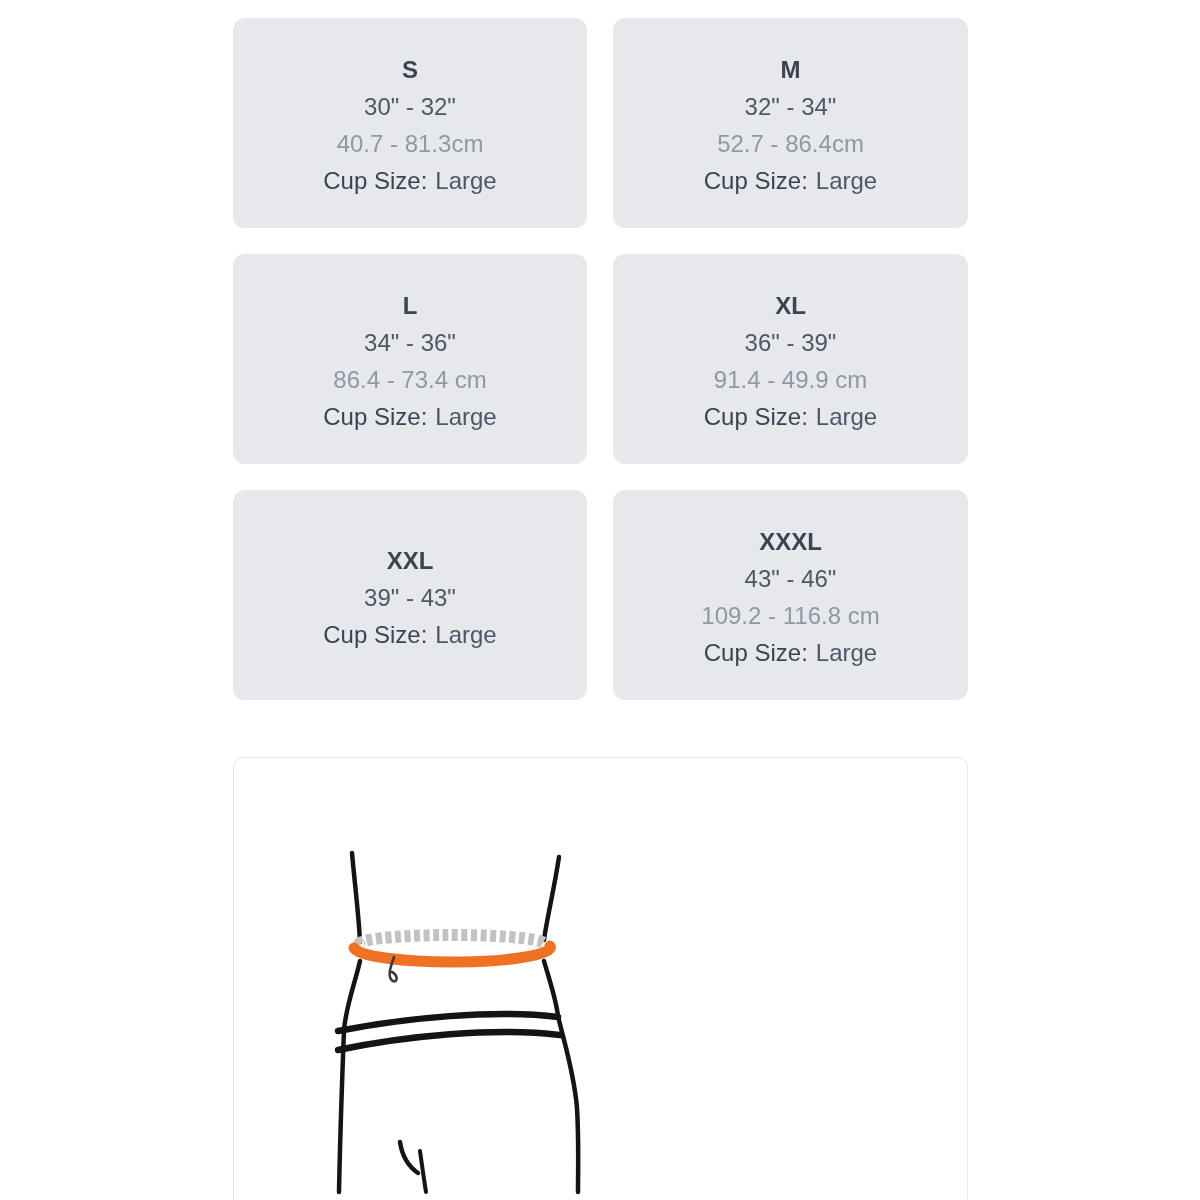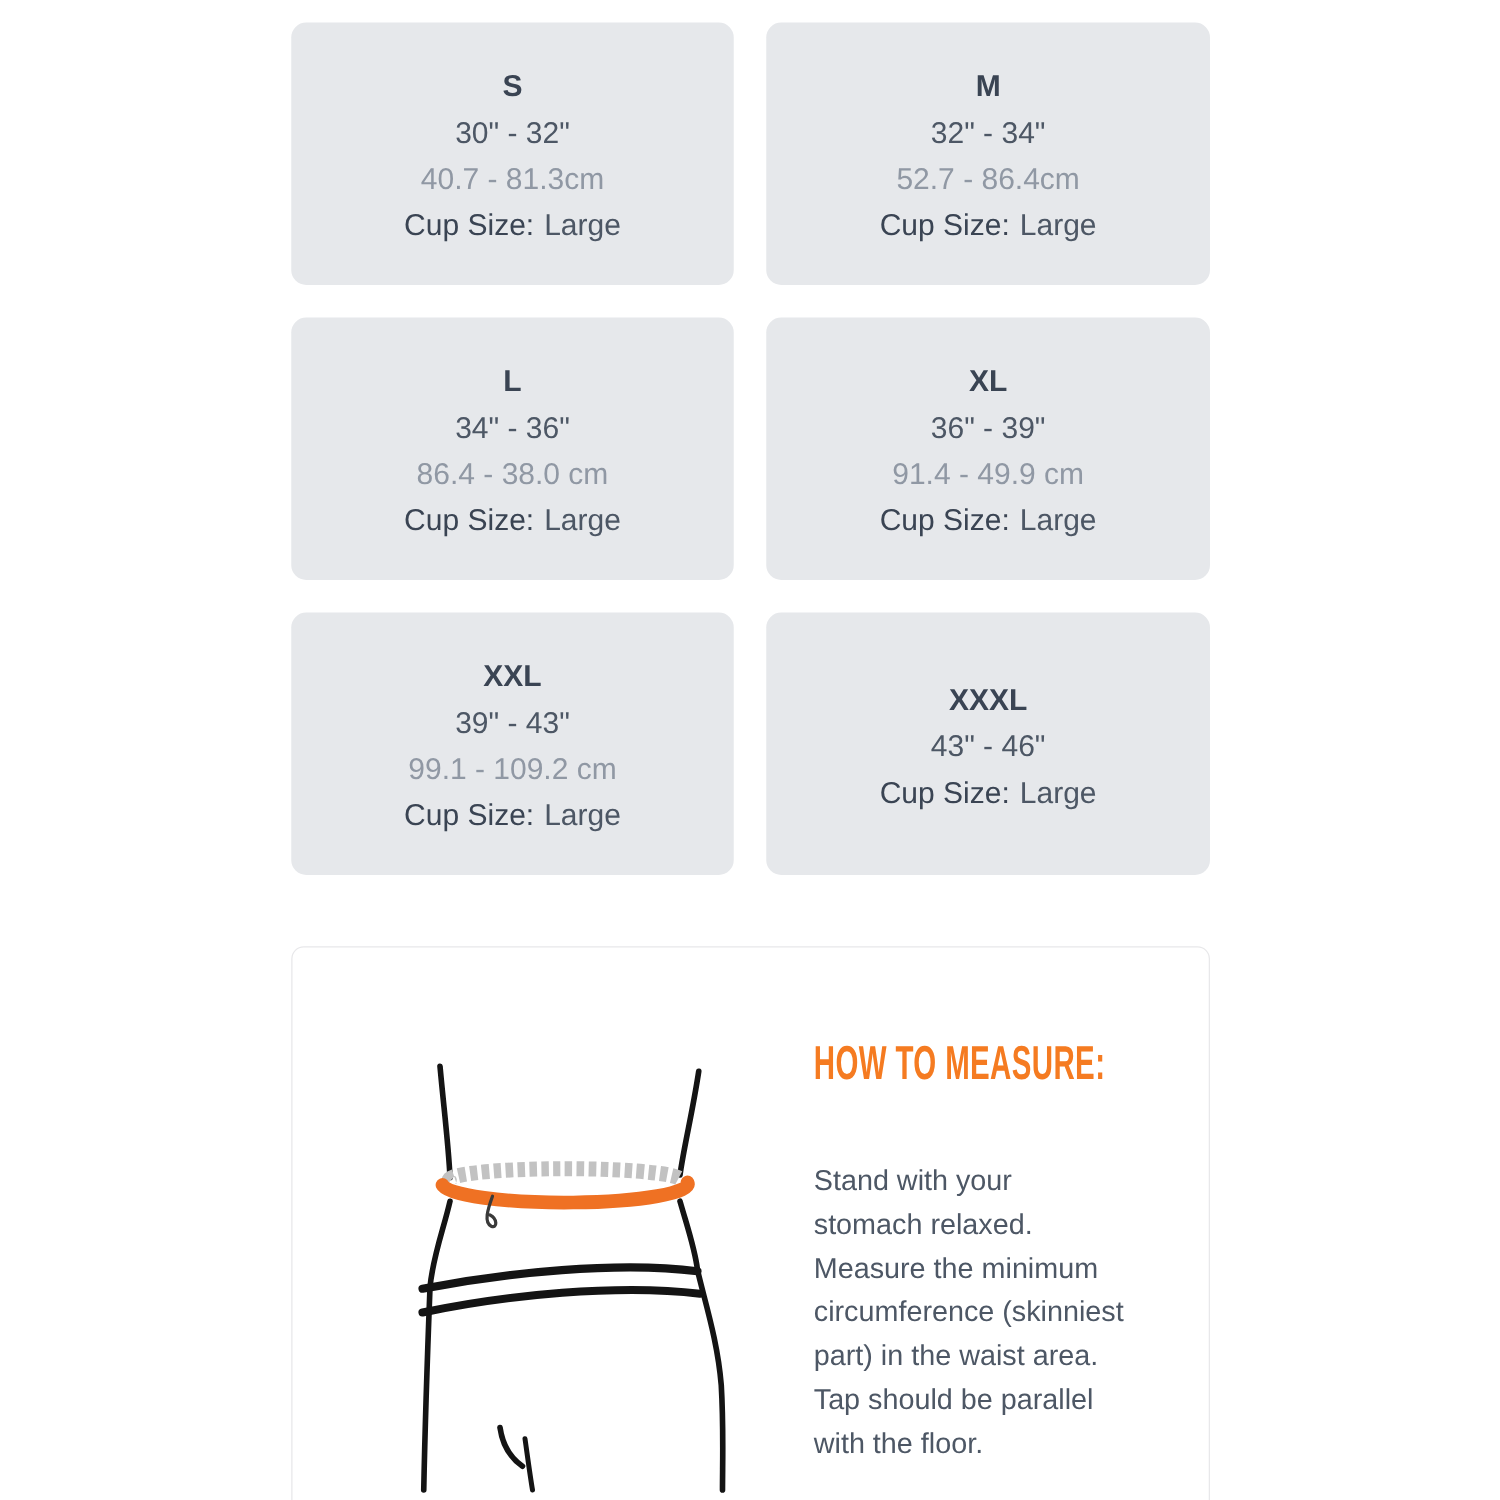--- a/index.html
+++ b/index.html
@@ -111,47 +111,47 @@
       <div class="size-inches">32" - 34"</div>
       <div class="size-cm">52.7 - 86.4cm</div>
       <div class="size-cup">
         <span class="cup-label">Cup Size:</span><span class="cup-value">Large</span>
       </div>
     </div>
 
     <div class="size-card">
       <div class="size-name">L</div>
       <div class="size-inches">34" - 36"</div>
-      <div class="size-cm">86.4 - 38.0 cm</div>
+      <div class="size-cm">86.4 - 73.4 cm</div>
       <div class="size-cup">
         <span class="cup-label">Cup Size:</span><span class="cup-value">Large</span>
       </div>
     </div>
 
     <div class="size-card">
       <div class="size-name">XL</div>
       <div class="size-inches">36" - 39"</div>
       <div class="size-cm">91.4 - 49.9 cm</div>
       <div class="size-cup">
         <span class="cup-label">Cup Size:</span><span class="cup-value">Large</span>
       </div>
     </div>
 
     <div class="size-card">
       <div class="size-name">XXL</div>
       <div class="size-inches">39" - 43"</div>
-      <div class="size-cm">99.1 - 109.2 cm</div>
       <div class="size-cup">
         <span class="cup-label">Cup Size:</span><span class="cup-value">Large</span>
       </div>
     </div>
 
     <div class="size-card">
       <div class="size-name">XXXL</div>
       <div class="size-inches">43" - 46"</div>
+      <div class="size-cm">109.2 - 116.8 cm</div>
       <div class="size-cup">
         <span class="cup-label">Cup Size:</span><span class="cup-value">Large</span>
       </div>
     </div>
 
   </div>
 
   <div class="measure-card">
 
     <div class="figure-wrap">
@@ -170,20 +170,16 @@
         <path class="figure-line" stroke-width="4" d="M 120,331 C 122,345 124,360 126,372"></path>
 
         <path class="tape-ticks" stroke-width="12" stroke-dasharray="6 3.5" d="M 60,125 A 92,9 0 0 1 244,123"></path>
 
         <path class="tape-orange" stroke-width="11" d="M 54,128 A 98,15 0 0 0 250,126"></path>
 
         <path class="tape-curl" stroke-width="2.6" d="M 94,137 C 90,148 87,158 93,161 C 98,163 98,155 92,152"></path>
       </svg>
     </div>
 
-    <div class="measure-text">
-      <h2 class="measure-heading">HOW TO MEASURE:</h2>
-      <p class="measure-paragraph">Stand with your stomach relaxed. Measure the minimum circumference (skinniest part) in the waist area. Tap should be parallel with the floor.</p>
-    </div>
 
   </div>
 
 </div>
 
 </body></html>

